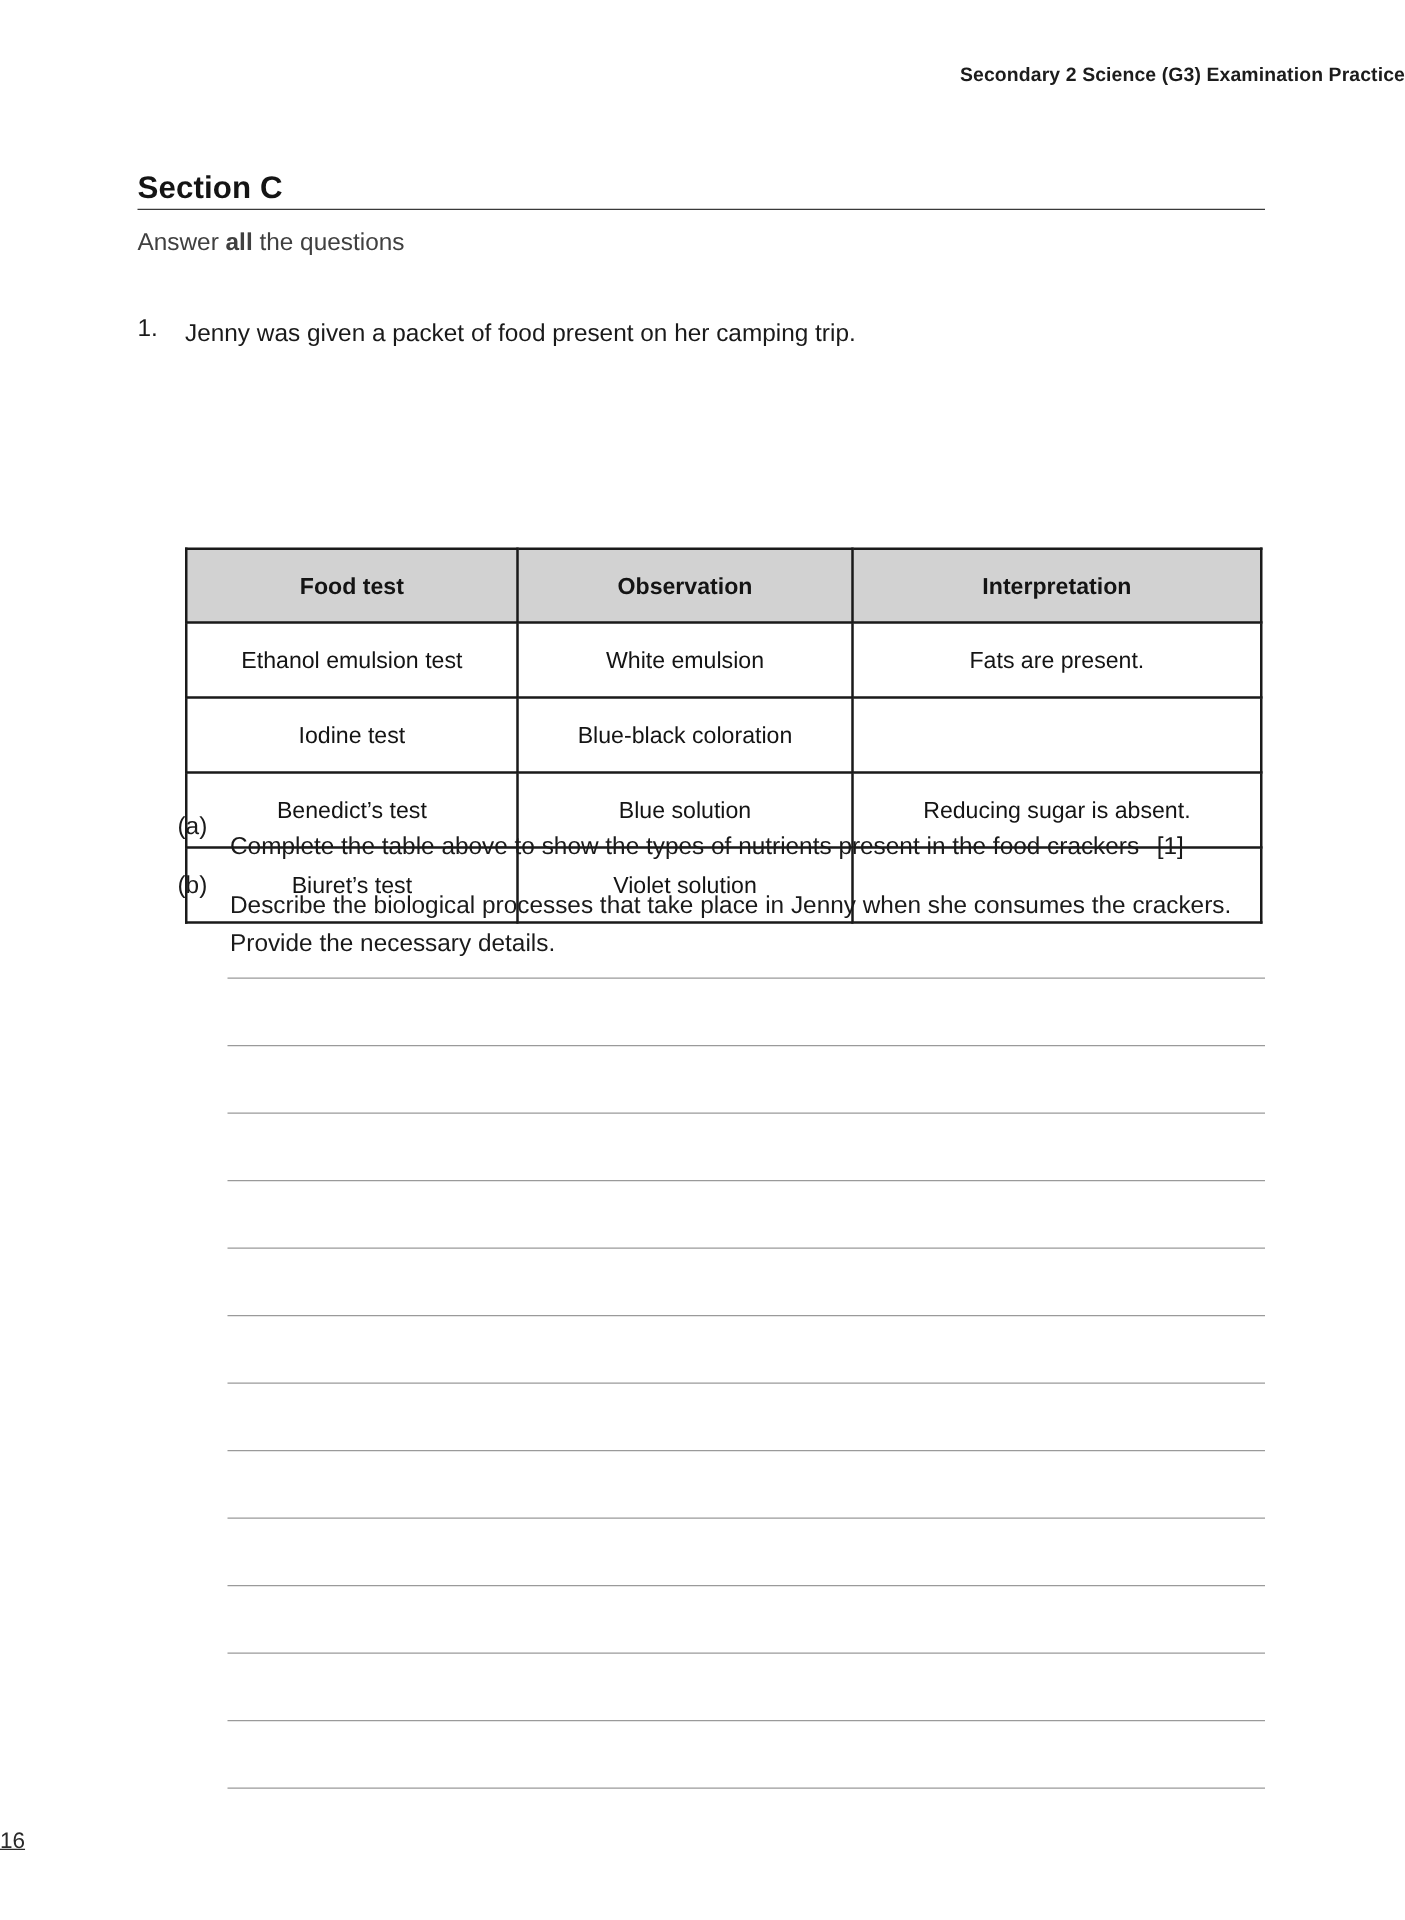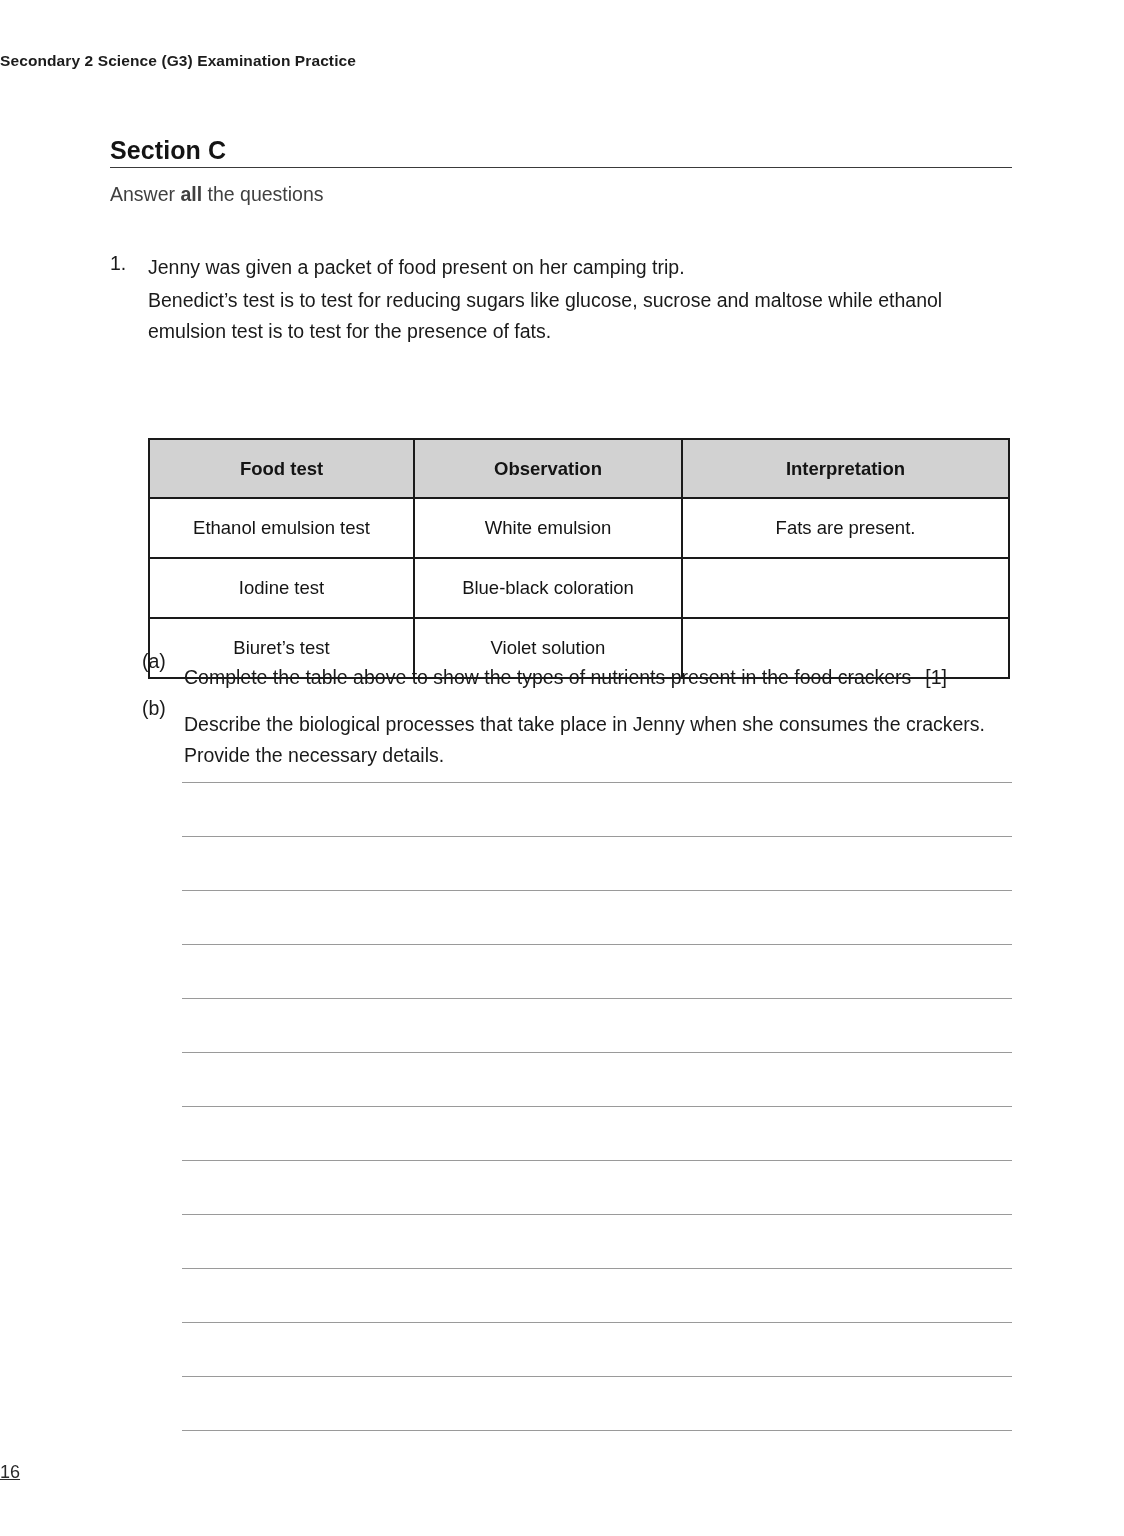--- a/index.html
+++ b/index.html
@@ -22,21 +22,21 @@
     inset: 0;
     background: #ffffff;
   }
 
   
   .running-header {
     position: absolute;
     top: 52px;
     left: 0;
     width: 1124px;
-    text-align: left;
+    text-align: right;
     font-size: 15.5px;
     font-weight: bold;
     letter-spacing: 0.1px;
     color: #1c1c1c;
   }
 
   
   .section-heading {
     position: absolute;
     top: 136px;
@@ -176,21 +176,20 @@
   <div class="section-rule"></div>
 
   <div class="answer-all">
     <span>Answer </span><b>all</b><span> the questions</span>
   </div>
 
   <div class="q-number">1.</div>
 
   <div class="q-body">
     <p>Jenny was given a packet of food present on her camping trip.</p>
-    <p>Benedict’s test is to test for reducing sugars like glucose, sucrose and maltose while ethanol emulsion test is to test for the presence of fats.</p>
   </div>
 
   <table class="food-table">
     <colgroup>
       <col class="col-1">
         <col class="col-2">
         <col class="col-3">
     </colgroup>
     <thead>
       <tr>
@@ -202,20 +201,25 @@
     <tbody>
       <tr>
         <td>Ethanol emulsion test</td>
         <td>White emulsion</td>
         <td>Fats are present.</td>
       </tr>
       <tr>
         <td>Iodine test</td>
         <td>Blue-black coloration</td>
         <td></td>
+      </tr>
+      <tr>
+        <td>Benedict’s test</td>
+        <td>Blue solution</td>
+        <td>Reducing sugar is absent.</td>
       </tr>
       <tr>
         <td>Biuret’s test</td>
         <td>Violet solution</td>
         <td></td>
       </tr>
     </tbody>
   </table>
 
   <div class="parts">

